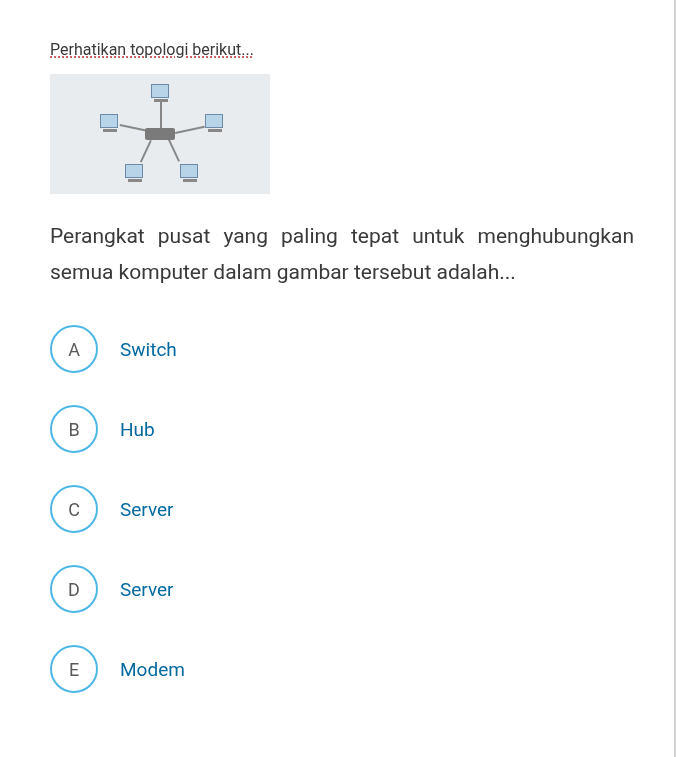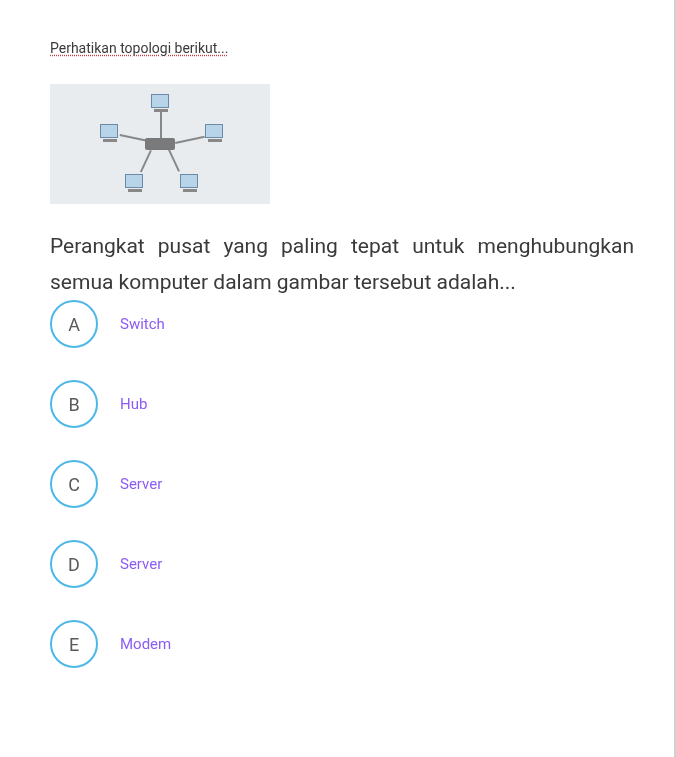--- a/index.html
+++ b/index.html
@@ -10,39 +10,40 @@
     body {
       font-family: -apple-system, BlinkMacSystemFont, 'Segoe UI', Roboto, Arial, sans-serif;
       background: #ffffff;
       width: 676px;
       height: 757px;
       padding: 40px 40px 30px 50px;
       color: #3a3a3a;
       border-right: 2px solid #d0d0d0;
     }
     .instruction-text {
-      font-size: 14px;
+      font-size: 16px;
       color: #3a3a3a;
       text-decoration: underline;
       text-decoration-style: dotted;
       text-decoration-color: #c04040;
       text-underline-offset: 2px;
-      margin-bottom: 28px;
+      margin-bottom: 15px;
     }
     .topology-image {
       width: 220px;
       height: 120px;
       background: #e8ecef;
       margin-bottom: 25px;
       position: relative;
     }
     .question-text {
       font-size: 21px;
       color: #3a3a3a;
       line-height: 1.7;
+      margin-bottom: 35px;
       text-align: justify;
     }
     .options-container {
       display: flex;
       flex-direction: column;
       gap: 32px;
     }
     .option-row {
       display: flex;
       align-items: center;
@@ -55,22 +56,22 @@
       border: 2px solid #4db8e8;
       border-radius: 50%;
       display: flex;
       align-items: center;
       justify-content: center;
       font-size: 18px;
       color: #5a5a5a;
       flex-shrink: 0;
     }
     .option-label {
-      font-size: 15px;
-      color: #8b5cf6;
+      font-size: 19px;
+      color: #0369a1;
     }
     
     .hub-device {
       position: absolute;
       width: 30px;
       height: 12px;
       background: #7a7a7a;
       left: 95px;
       top: 54px;
       border-radius: 2px;

